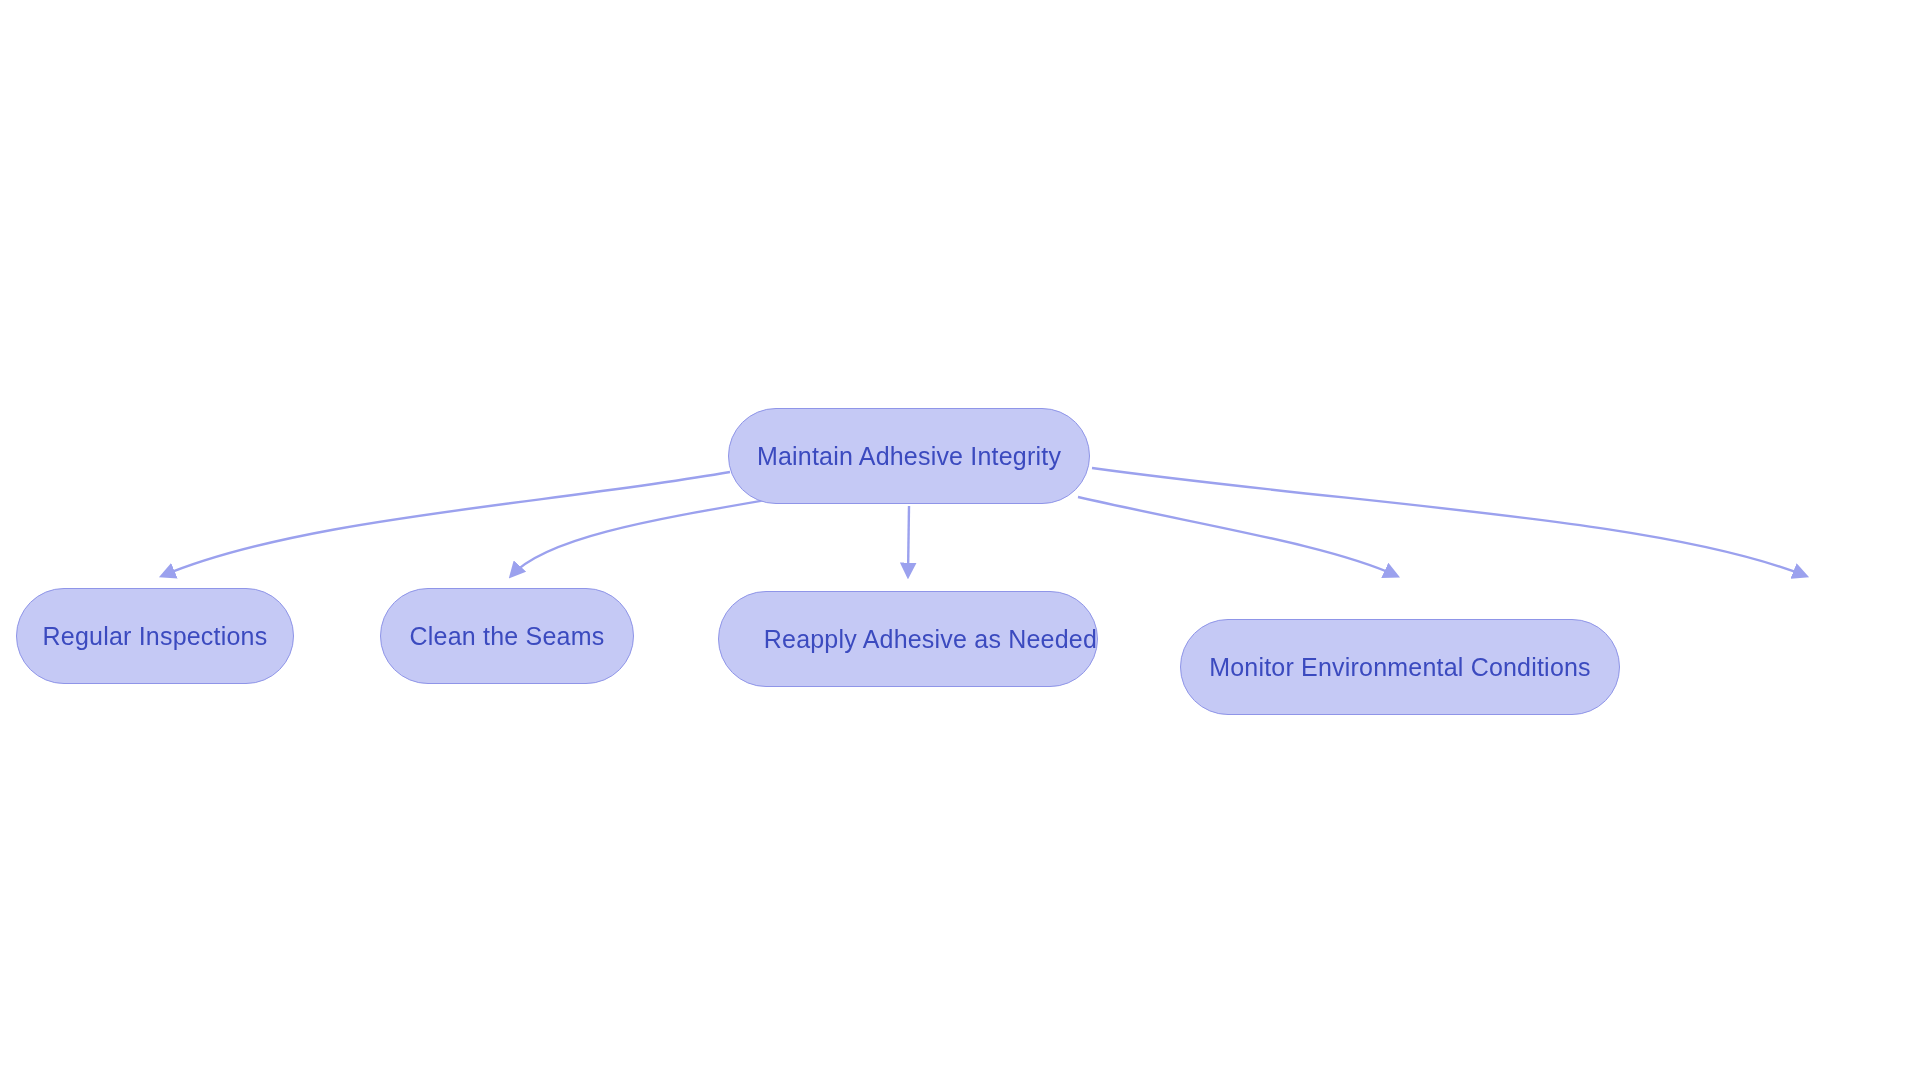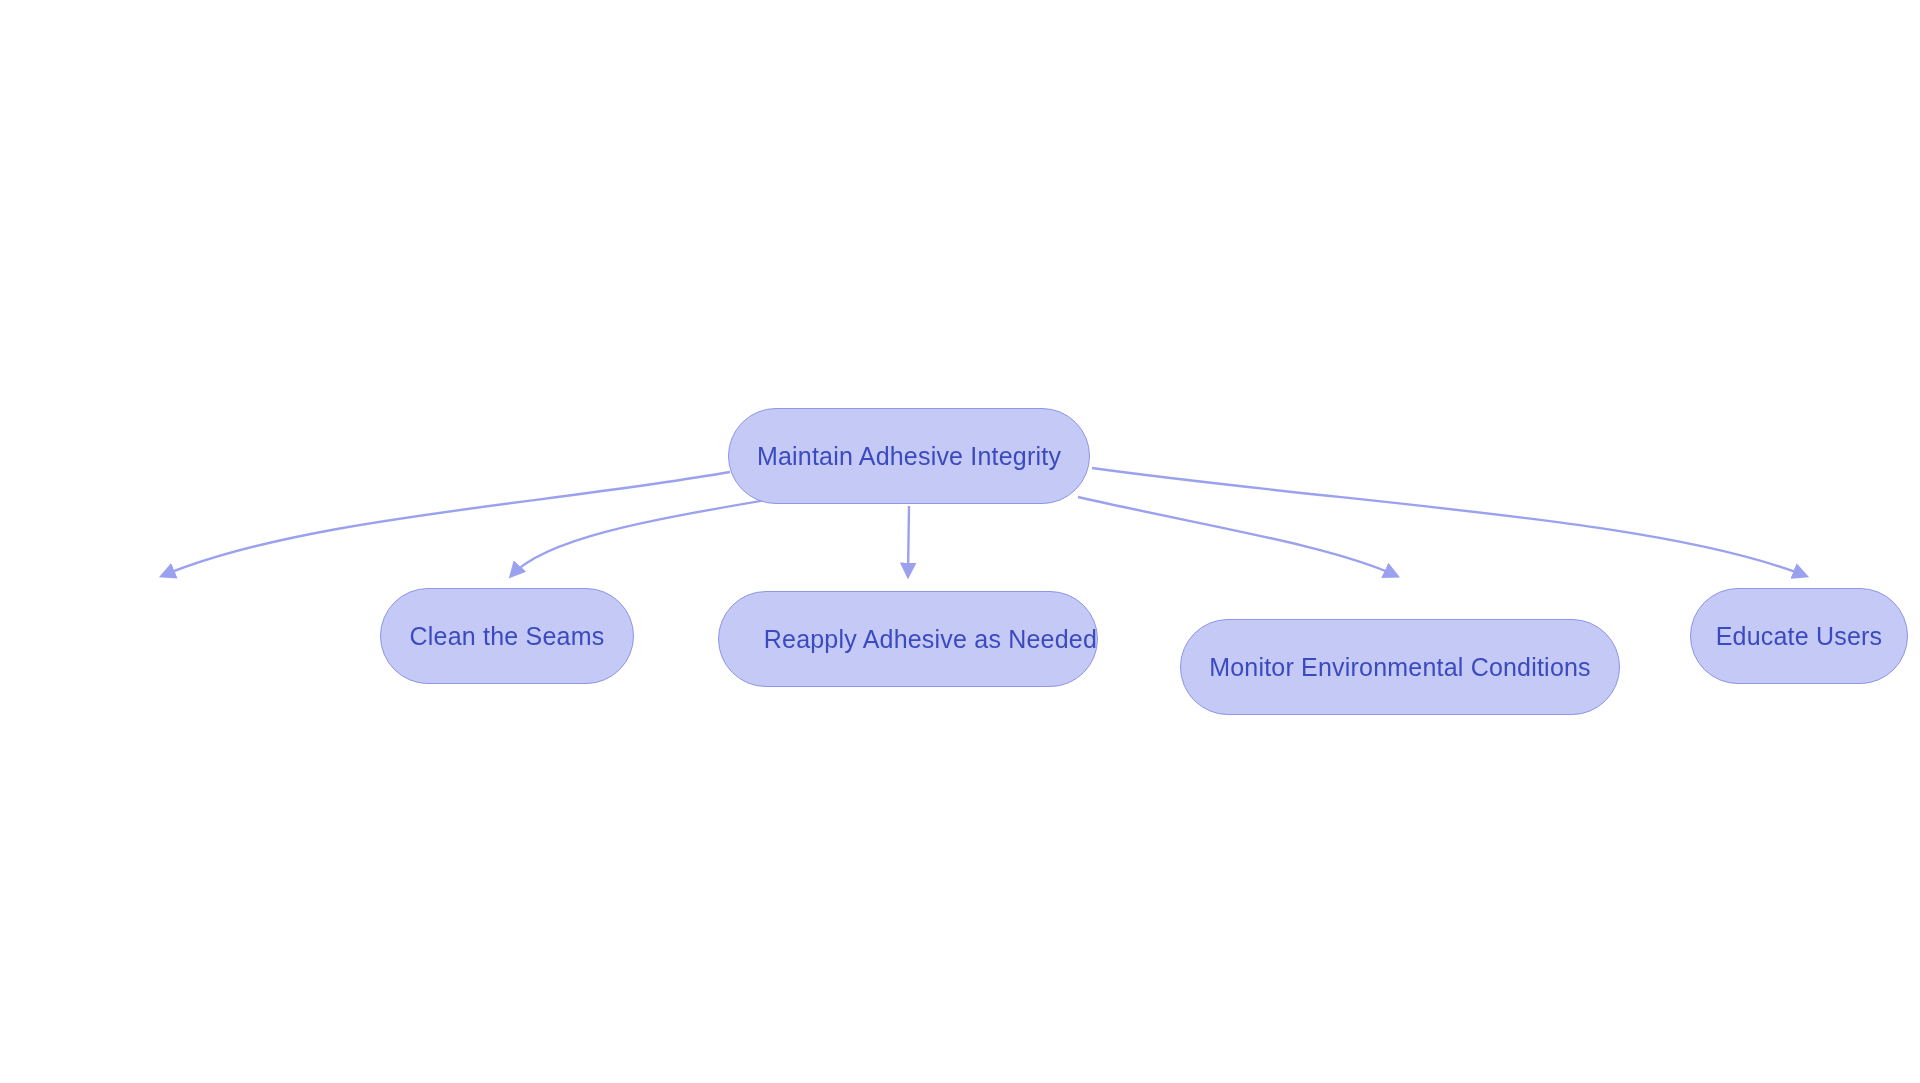--- a/index.html
+++ b/index.html
@@ -66,30 +66,30 @@
     <path class="edge" d="M 766 500 C 650 520, 545 538, 511 576" marker-end="url(#arrow)"></path>
     <path class="edge" d="M 909 506 L 908 576" marker-end="url(#arrow)"></path>
     <path class="edge" d="M 1078 497 C 1200 525, 1330 545, 1397 576" marker-end="url(#arrow)"></path>
     <path class="edge" d="M 1092 468 C 1360 505, 1660 518, 1806 576" marker-end="url(#arrow)"></path>
   </svg>
 
   <div class="node node-root">
     <span>Maintain Adhesive Integrity</span>
   </div>
 
+  <div class="node node-child-0">
+    <span>Regular Inspections</span>
+  </div>
 
   <div class="node node-child-1">
     <span>Clean the Seams</span>
   </div>
 
   <div class="node node-child-2">
     <span>Reapply Adhesive as Needed</span>
   </div>
 
   <div class="node node-child-3">
     <span>Monitor Environmental Conditions</span>
   </div>
 
-  <div class="node node-child-4">
-    <span>Educate Users</span>
-  </div>
 
 </div>
 
 </body></html>

